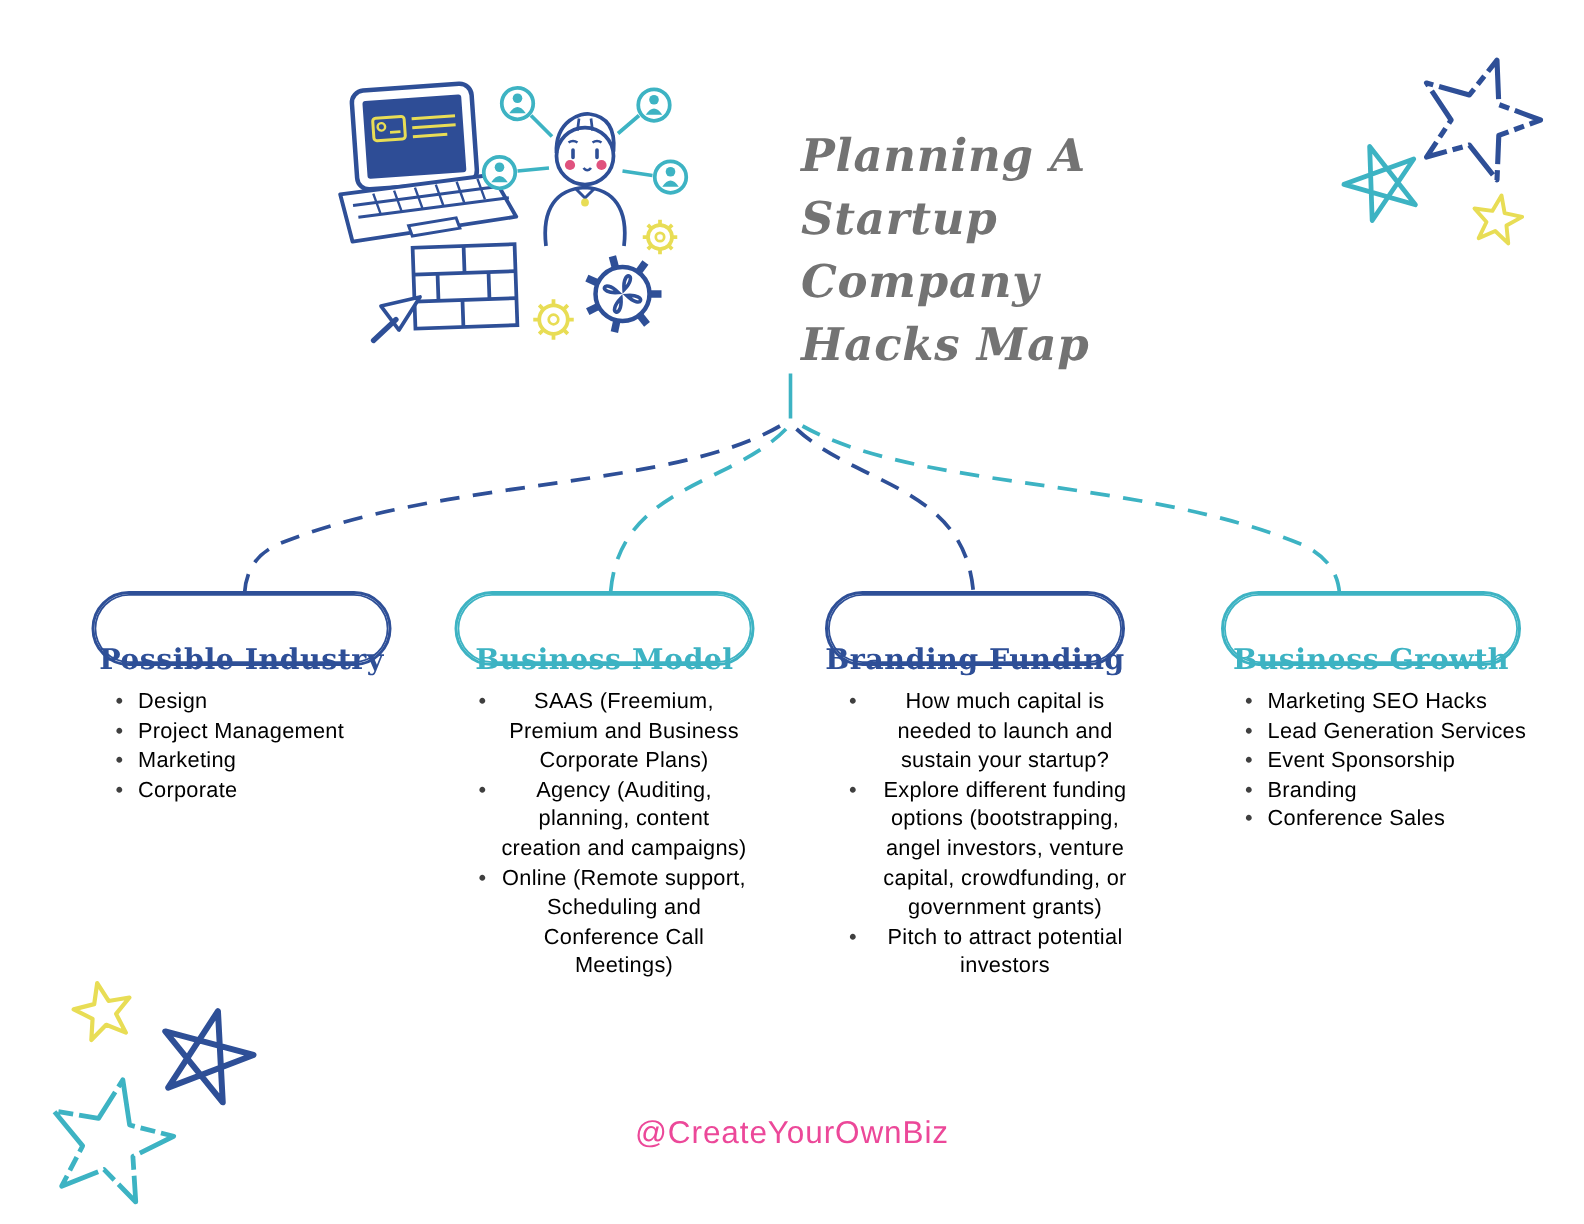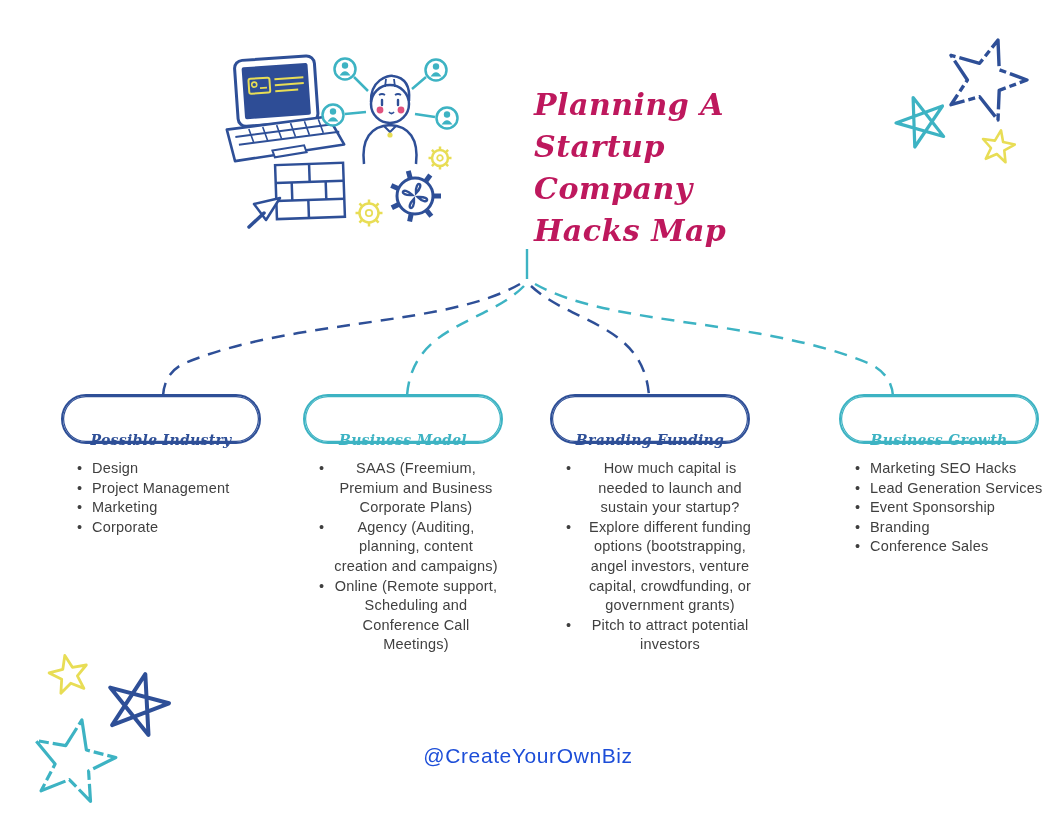--- a/index.html
+++ b/index.html
@@ -4,48 +4,48 @@
 <style>
   html,body{margin:0;padding:0;background:#fff;}
   .canvas{
     position:relative;width:1056px;height:816px;background:#ffffff;overflow:hidden;
     font-family:"Liberation Sans", sans-serif;
   }
   
   .title{
     position:absolute;left:534px;top:84px;width:300px;
     font-family:"DejaVu Serif", serif;font-style:italic;font-weight:700;
-    font-size:30px;line-height:42px;color:#be185d;letter-spacing:.5px;
+    font-size:30px;line-height:42px;color:#737373;letter-spacing:.5px;
   }
   .title span{display:block;}
   
   .branch{position:absolute;top:394px;}
   .pill{
     width:200px;height:50px;box-sizing:border-box;border:2.6px solid var(--accent);
     border-radius:26px;display:flex;align-items:center;justify-content:center;
     box-shadow:inset 0 0 0 1.2px var(--accent);
   }
   .pill-label{
-    font-family:"DejaVu Serif", serif;font-style:italic;font-weight:700;
-    font-size:14px;color:var(--accent);white-space:nowrap;letter-spacing:.3px;margin-top:41px;
+    font-family:"DejaVu Serif", serif;font-weight:700;
+    font-size:19px;color:var(--accent);white-space:nowrap;letter-spacing:.3px;margin-top:41px;
   }
   .branch ul{
     list-style:none;margin:15px 0 0 16px;padding:0;
-    font-size:14.5px;line-height:19.6px;color:#404040;letter-spacing:.2px;
+    font-size:14.5px;line-height:19.6px;color:#000000;letter-spacing:.2px;
   }
   .b1 ul{width:205px;}
   .b2 ul{width:179px;text-align:center;}
   .b3 ul{width:193px;text-align:center;}
   .b4 ul{width:200px;}
   .branch li{position:relative;padding-left:15px;}
   .branch li::before{content:"•";position:absolute;left:0;top:0;color:#3f3f3f;}
   
   .footer{
     position:absolute;left:0;top:744px;width:1056px;text-align:center;
-    font-size:21px;letter-spacing:.6px;color:#1d4ed8;font-weight:500;
+    font-size:21px;letter-spacing:.6px;color:#ec4899;font-weight:500;
   }
   svg{position:absolute;display:block;}
   .svg-connectors{left:0;top:245px;}
   .svg-illustration{left:218px;top:46px;}
   .svg-stars-tr{left:885px;top:25px;}
   .svg-stars-bl{left:25px;top:645px;}
 </style>
 </head>
 <body>
 
@@ -205,21 +205,21 @@
     <div class="pill">
       <span class="pill-label">Branding Funding</span>
     </div>
     <ul>
         <li>How much capital is needed to launch and sustain your startup?</li>
         <li>Explore different funding options (bootstrapping, angel investors, venture capital, crowdfunding, or government grants)</li>
         <li>Pitch to attract potential investors</li>
       </ul>
   </div>
 
-  <div class="branch b4" style="left: 839px; --accent: #3db3c3;">
+  <div class="branch b4" style="left: 814px; --accent: #3db3c3;">
     <div class="pill">
       <span class="pill-label">Business Growth</span>
     </div>
     <ul>
         <li>Marketing SEO Hacks</li>
         <li>Lead Generation Services</li>
         <li>Event Sponsorship</li>
         <li>Branding</li>
         <li>Conference Sales</li>
       </ul>

